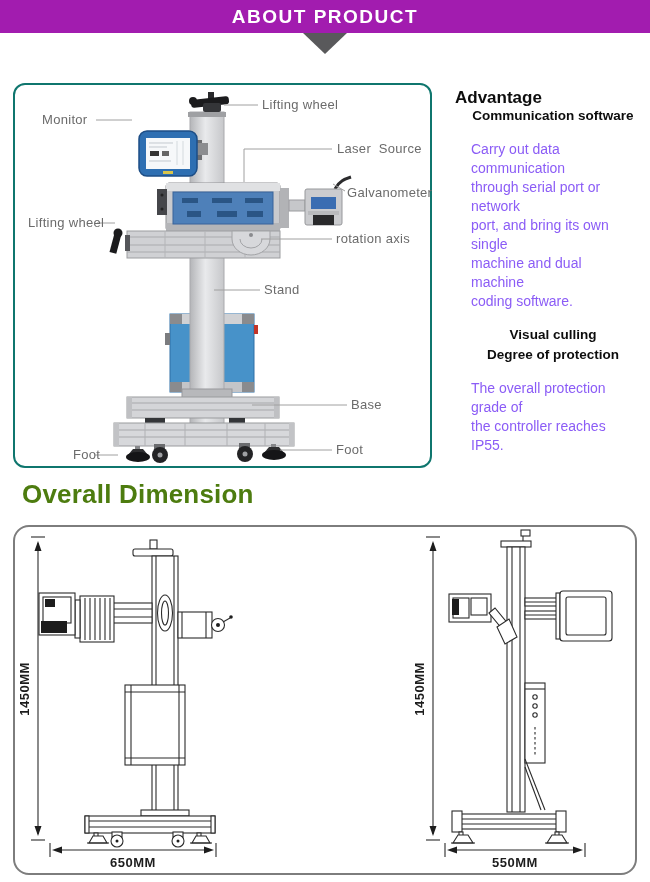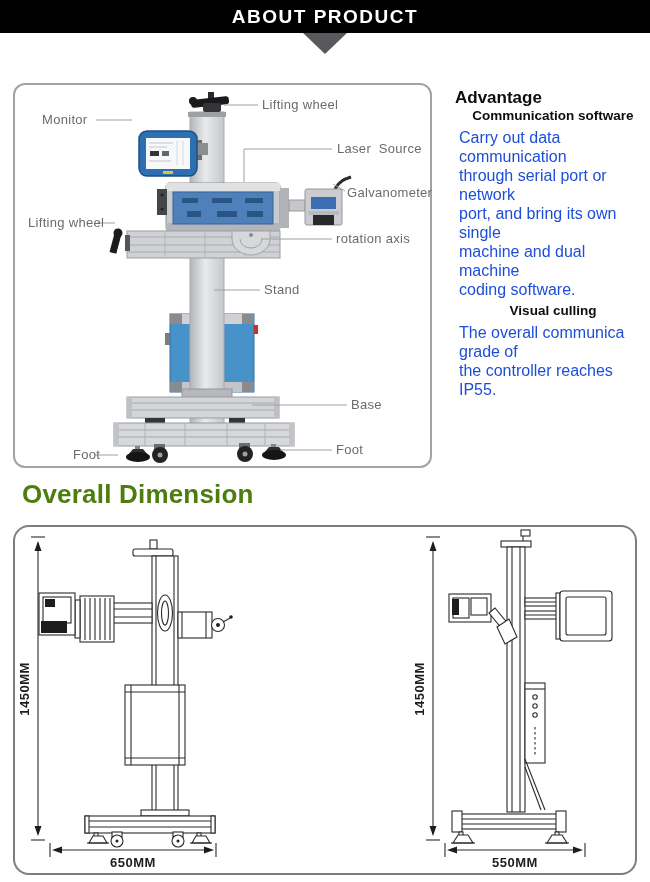--- a/index.html
+++ b/index.html
@@ -2,44 +2,44 @@
 <html><head>
 <meta charset="utf-8">
 <style>
   html,body{margin:0;padding:0;}
   body{
     width:650px;height:882px;position:relative;background:#ffffff;overflow:hidden;
     font-family:"Liberation Sans","DejaVu Sans",sans-serif;
   }
   
   .banner{
-    position:absolute;left:0;top:0;width:650px;height:33px;background:#000000;
+    position:absolute;left:0;top:0;width:650px;height:33px;background:#a21caf;
     display:flex;align-items:center;justify-content:center;
     color:#fff;font-size:19px;font-weight:600;letter-spacing:1.5px;
   }
   .banner-arrow{
     position:absolute;left:50%;top:33px;transform:translateX(-50%);
     width:0;height:0;border-left:22px solid transparent;border-right:22px solid transparent;
     border-top:21px solid #59595b;
   }
   
   .product-box{
     position:absolute;left:13px;top:83px;width:419px;height:385px;
-    border:2px solid #a3a3a3;border-radius:12px;background:#fff;box-sizing:border-box;
+    border:2px solid #0f766e;border-radius:12px;background:#fff;box-sizing:border-box;
   }
   .product-box svg{position:absolute;left:0;top:0;}
   .callout{
     position:absolute;font-size:13px;color:#6b6b6b;white-space:pre;letter-spacing:.3px;line-height:16px;
   }
   
   .advantage{position:absolute;left:455px;top:88px;width:196px;color:#101010;}
   .advantage h2{margin:0 0 0;font-size:17px;line-height:20px;color:#0d0d0d;}
   .adv-section{margin:0 0 3px;}
   .adv-section h3{margin:0 0 4px;font-size:13.5px;line-height:16px;color:#0d0d0d;text-align:center;}
-  .adv-section p{margin:4px;font-size:16px;line-height:19px;color:#1d4ed8;white-space:pre-line;}
+  .adv-section p{margin:16px;font-size:14px;line-height:19px;color:#8b5cf6;white-space:pre-line;}
   
   .overall-heading{
     position:absolute;left:22px;top:479px;font-size:26px;font-weight:bold;color:#4d7c0f;letter-spacing:.2px;
   }
   .dim-box{
     position:absolute;left:13px;top:525px;width:624px;height:350px;
     border:2px solid #7d7d7d;border-radius:16px;background:#fff;box-sizing:border-box;
   }
   .dim-box svg{position:absolute;left:0;top:0;}
   
@@ -217,21 +217,22 @@
     <p>Carry out data communication
 through serial port or network
 port, and bring its own single
 machine and dual machine
 coding software.</p>
   </div>
   <div class="adv-section">
     <h3>Visual culling</h3>
   </div>
   <div class="adv-section">
-    <p>The overall communica grade of
+    <h3>Degree of protection</h3>
+    <p>The overall protection grade of
 the controller reaches IP55.</p>
   </div>
 </div>
 
 <div class="overall-heading">Overall Dimension</div>
 
 <div class="dim-box">
   <svg width="620" height="346" viewBox="0 0 620 346">
 
     <g>

